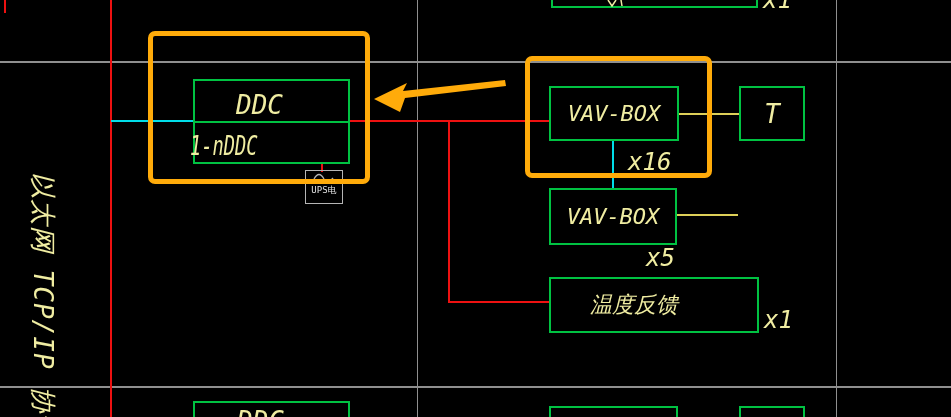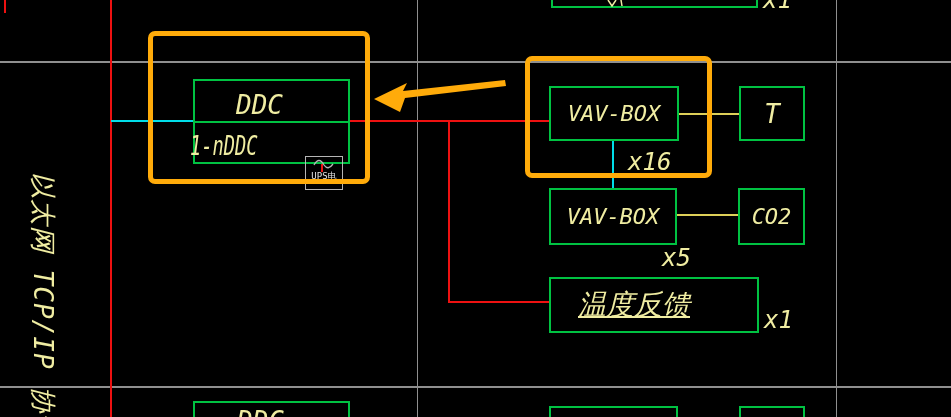--- a/index.html
+++ b/index.html
@@ -59,45 +59,42 @@
     <path d="M3,0 L7,6 L11,0 M16,0 L17,6" stroke="var(--yellow-text)" stroke-width="1.5" fill="none"></path>
   </svg>
   <div class="cadtxt count" style="left:763px;top:-12px;">x1</div>
 
   <div class="gbox" style="left:193px;top:79px;width:157px;height:85px;">
     <div class="abs" style="left:0;top:40px;width:153px;height:2px;background:var(--green);"></div>
   </div>
   <div class="cadtxt" style="left:236px;top:92px;font-size:26px;">DDC</div>
   <div class="cadtxt" style="left:190px;top:133px;font-size:26px;transform:scaleX(0.72);transform-origin:0 0;">1-nDDC</div>
 
-  <div class="upsbox" style="left:305px;top:156px;width:38px;height:34px;font-size:9px;text-align:center;">
+  <div class="upsbox" style="left:305px;top:170px;width:38px;height:34px;font-size:9px;text-align:center;">
     <svg width="24" height="12" style="margin-top:1px;">
       <path d="M2,7 Q7,-2 12,7 Q16,13 21,6" stroke="var(--ups-gray)" stroke-width="1.3" fill="none"></path>
     </svg>
     <div style="margin-top:-2px;">UPS电</div>
   </div>
 
   <div class="gbox center" style="left:549px;top:86px;width:130px;height:55px;">
     <span class="cadtxt" style="position:static;font-size:22px;">VAV-BOX</span>
   </div>
   <div class="gbox center" style="left:739px;top:86px;width:66px;height:55px;">
     <span class="cadtxt" style="position:static;font-size:26px;">T</span>
   </div>
   <div class="cadtxt count" style="left:628px;top:150px;">x16</div>
 
   <div class="gbox center" style="left:549px;top:188px;width:128px;height:57px;">
     <span class="cadtxt" style="position:static;font-size:22px;">VAV-BOX</span>
   </div>
-  <div class="gbox center" style="left:738px;top:188px;width:67px;height:57px;">
-    <span class="cadtxt" style="position:static;font-size:22px;">CO2</span>
-  </div>
-  <div class="cadtxt count" style="left:662px;top:246px;">x5</div>
+  <div class="cadtxt count" style="left:646px;top:246px;">x5</div>
 
   <div class="gbox center" style="left:549px;top:277px;width:210px;height:56px;padding-right:40px;">
-    <span class="cadtxt" style="position:static;font-size:28px;text-decoration:underline;">温度反馈</span>
+    <span class="cadtxt" style="position:static;font-size:22px;">温度反馈</span>
   </div>
   <div class="cadtxt count" style="left:764px;top:308px;">x1</div>
 
   <div class="gbox" style="left:193px;top:401px;width:157px;height:30px;"></div>
   <div class="cadtxt" style="left:237px;top:408px;font-size:26px;">DDC</div>
   <div class="gbox" style="left:549px;top:406px;width:129px;height:25px;"></div>
   <div class="gbox" style="left:739px;top:406px;width:66px;height:25px;"></div>
 
   <div class="hl" style="left:148px;top:31px;width:222px;height:153px;"></div>
   <div class="hl" style="left:525px;top:56px;width:187px;height:122px;"></div>

